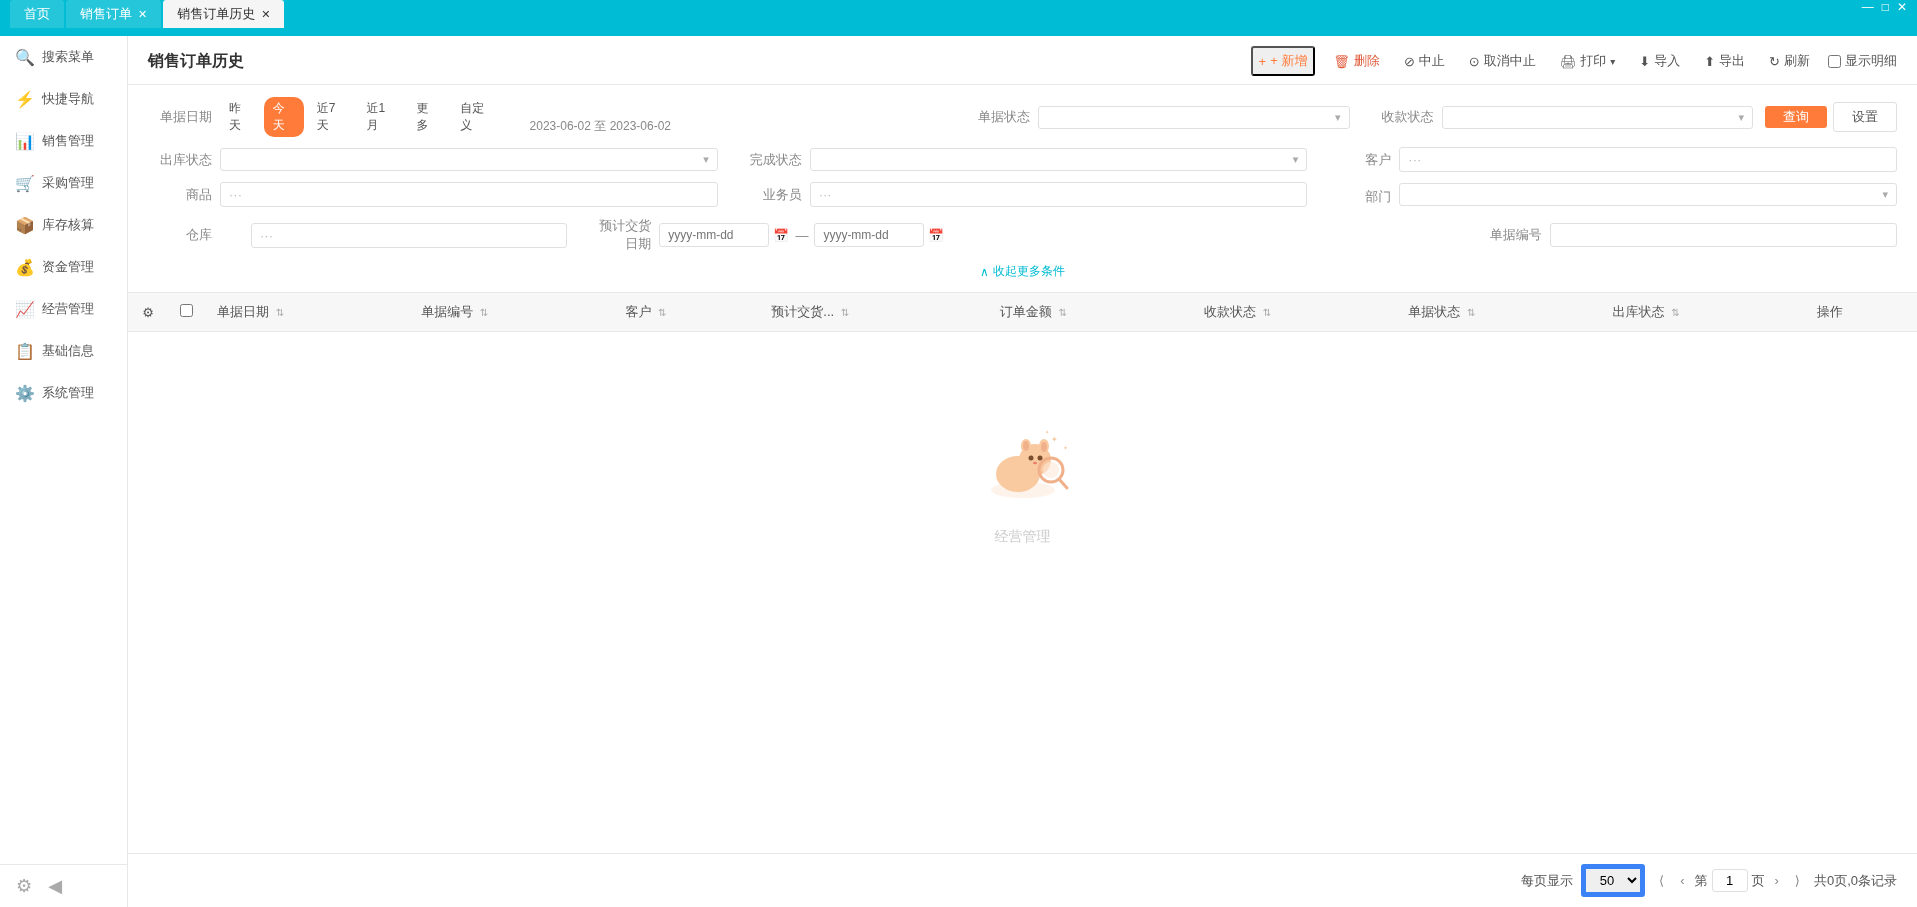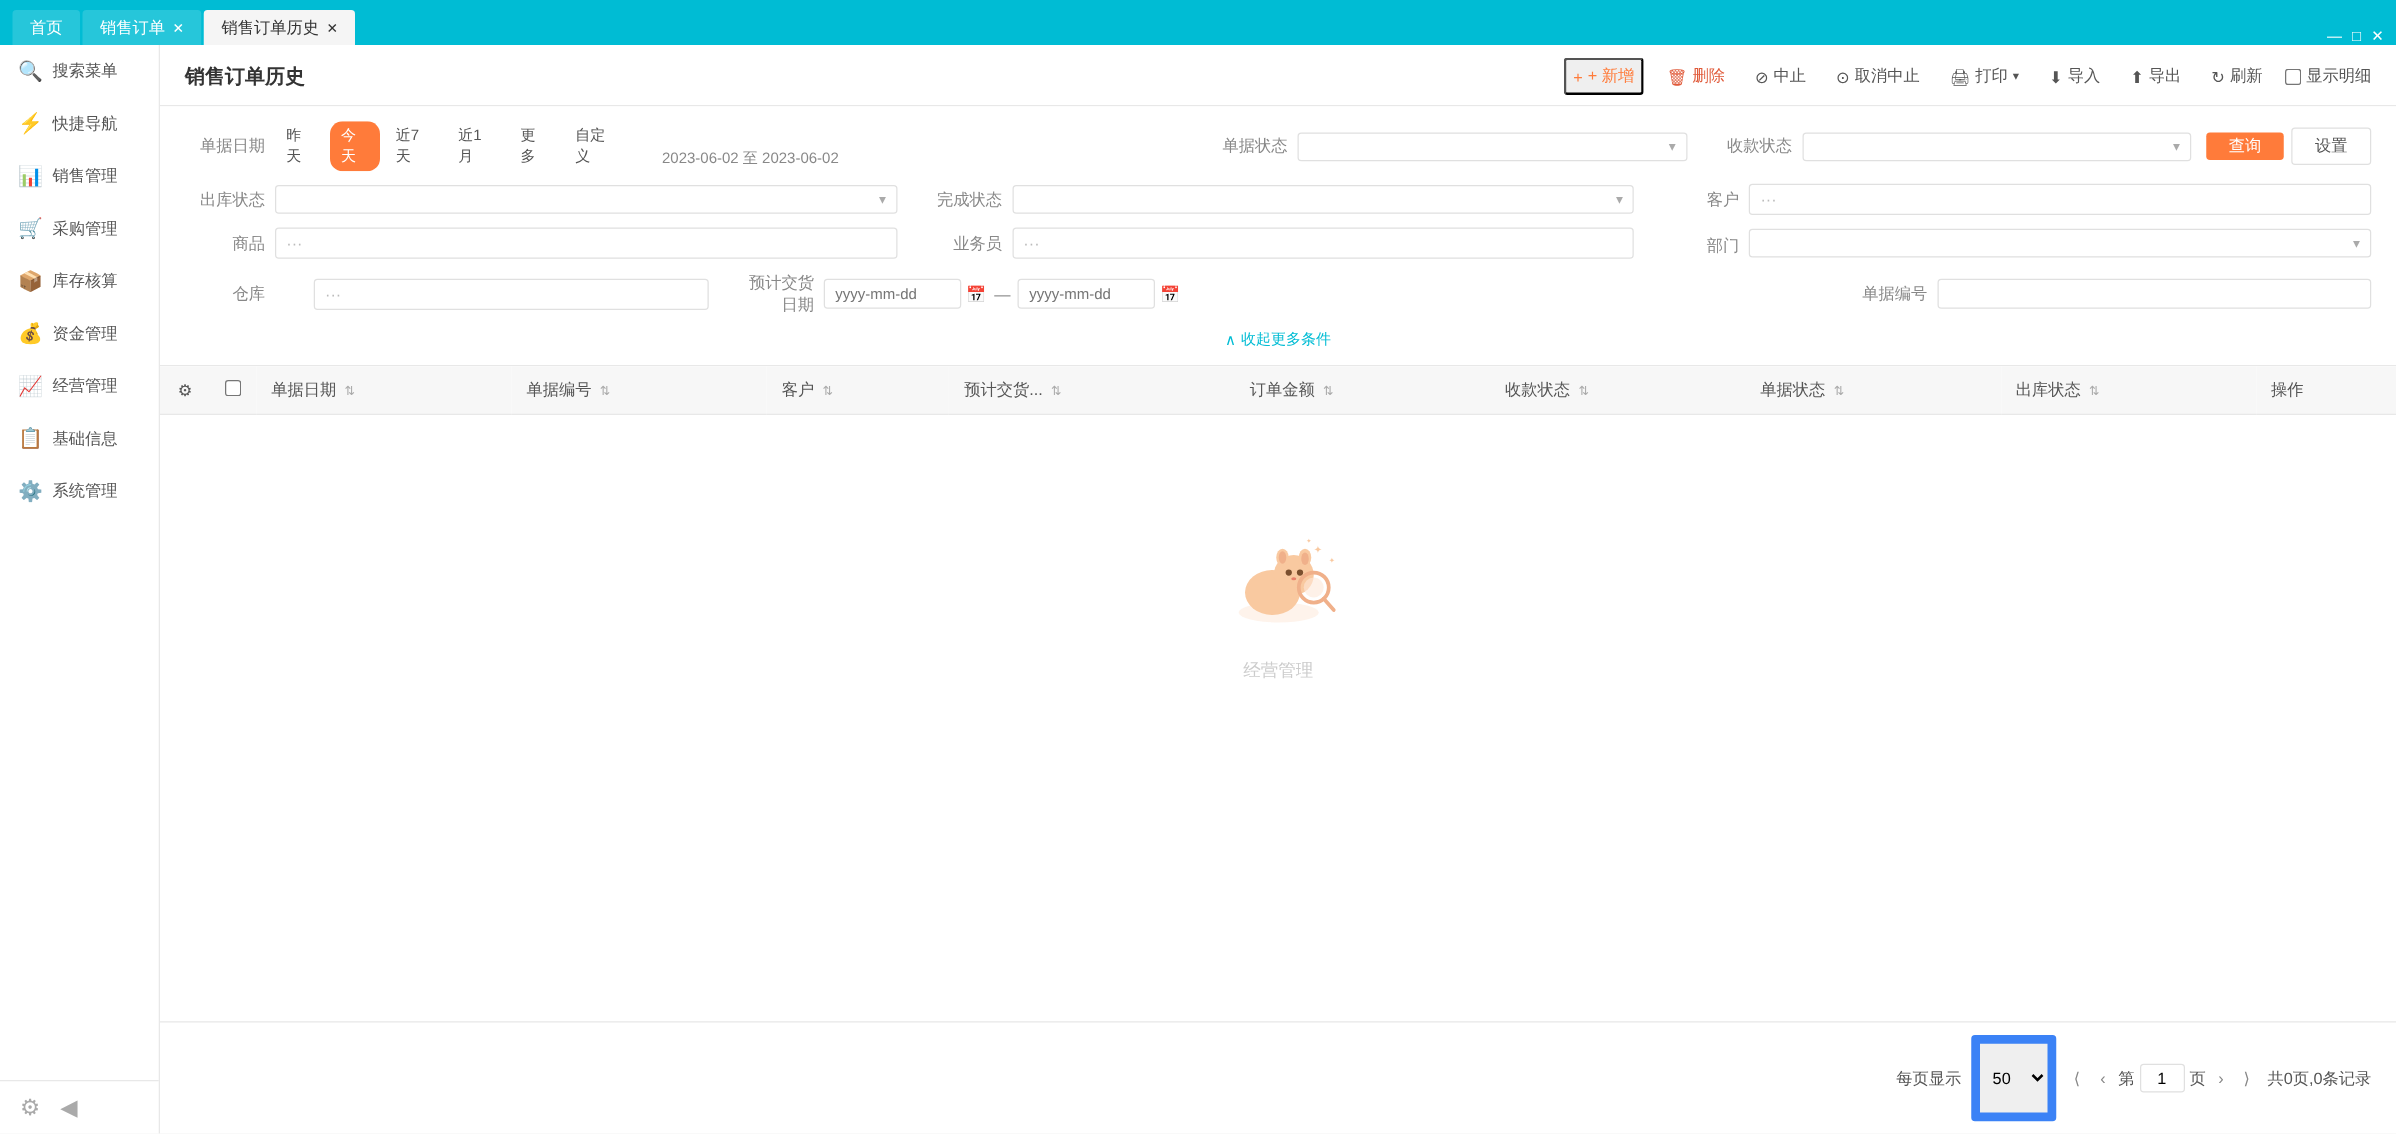--- a/index.html
+++ b/index.html
@@ -1,19 +1,19 @@
 <!DOCTYPE html>
 <html><head>
   <meta charset="utf-8">
   <style>
     * { box-sizing: border-box; margin: 0; padding: 0; }
     body { font-family: "Microsoft YaHei", Arial, sans-serif; font-size: 13px; background: #f5f5f5; color: #333; display: flex; flex-direction: column; height: 907px; overflow: hidden; }
 
     
-    .top-bar { background: #00bcd4; display: flex; align-items: flex-end; height: 36px; padding: 0 10px; }
+    .top-bar { background: #00bcd4; display: flex; align-items: flex-start; height: 36px; padding: 0 10px; }
     .top-bar-tabs { display: flex; align-items: center; flex: 1; gap: 2px; }
     .top-tab { background: rgba(255,255,255,0.15); color: #fff; padding: 0 14px; height: 28px; display: flex; align-items: center; gap: 6px; border-radius: 3px 3px 0 0; cursor: pointer; font-size: 13px; }
     .top-tab.active { background: #f5f5f5; color: #333; }
     .top-tab .tab-close { font-size: 11px; color: inherit; cursor: pointer; }
     .top-bar-right { display: flex; align-items: center; gap: 8px; color: #fff; font-size: 12px; }
     .top-bar-right span { cursor: pointer; }
 
     
     .main-layout { display: flex; flex: 1; overflow: hidden; }
 
@@ -59,21 +59,21 @@
     thead tr { background: #f7f7f7; border-bottom: 1px solid #e8e8e8; }
     thead th { padding: 10px 12px; text-align: left; font-size: 13px; color: #555; font-weight: normal; white-space: nowrap; border-bottom: 1px solid #e8e8e8; }
     thead th .sort-icon { font-size: 10px; color: #aaa; margin-left: 3px; }
     .th-settings { width: 40px; text-align: center; }
     .th-check { width: 36px; text-align: center; }
     .empty-state { display: flex; flex-direction: column; align-items: center; justify-content: center; padding: 80px 0 60px; }
     .empty-text { color: #ccc; font-size: 14px; margin-top: 16px; }
 
     
     .footer { background: #fff; border-top: 1px solid #e8e8e8; padding: 10px 20px; display: flex; align-items: center; justify-content: flex-end; gap: 8px; font-size: 13px; color: #555; }
-    .page-size-select { border: 7px solid #3b82f6; border-radius: 3px; padding: 19px 6px; font-size: 13px; }
+    .page-size-select { border: 5px solid #3b82f6; border-radius: 3px; padding: 3px 6px; font-size: 13px; text-align: center; }
     .page-nav { display: flex; align-items: center; gap: 4px; }
     .page-nav-btn { cursor: pointer; color: #888; padding: 3px 6px; }
     .page-input { border: 1px solid #e0e0e0; border-radius: 3px; width: 36px; text-align: center; padding: 3px 4px; font-size: 13px; }
     .query-btn { background: #ff7b3a; color: #fff; border: none; border-radius: 3px; padding: 2px 18px; cursor: pointer; font-size: 13px; }
     .settings-btn { background: #fff; color: #555; border: 1px solid #e0e0e0; border-radius: 3px; padding: 5px 18px; cursor: pointer; font-size: 13px; }
 
     
     .empty-svg { width: 120px; height: 100px; }
   </style>
 </head>

